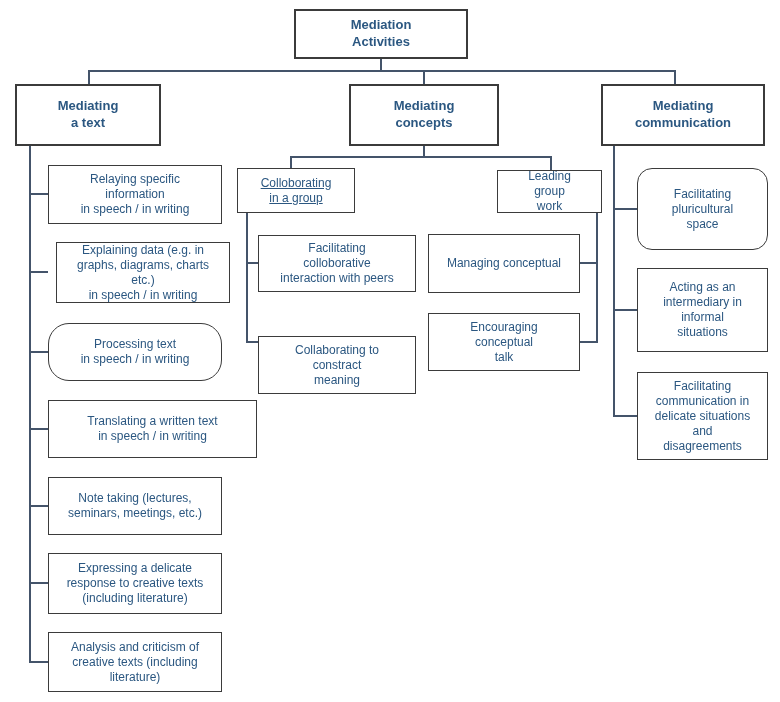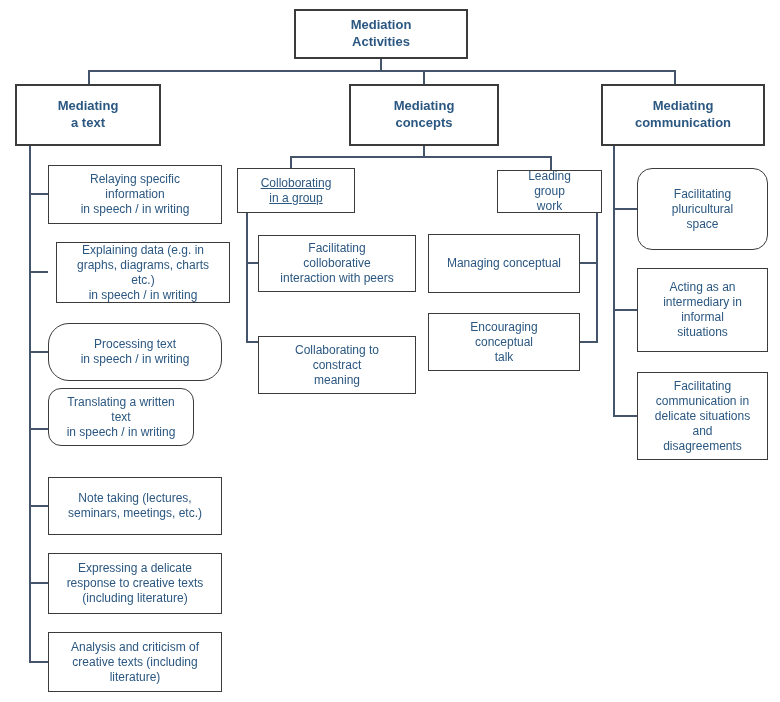--- a/index.html
+++ b/index.html
@@ -83,21 +83,21 @@
   <div class="box lvl2" style="left:601px;top:84px;width:164px;height:62px;">Mediating
 communication</div>
 
   <div class="box" style="left:48px;top:165px;width:174px;height:59px;">Relaying specific information
 in speech / in writing</div>
   <div class="box" style="left:56px;top:242px;width:174px;height:61px;">Explaining data (e.g. in
 graphs, diagrams, charts etc.)
 in speech / in writing</div>
   <div class="box" style="left:48px;top:323px;width:174px;height:58px;border-radius:21px;">Processing text
 in speech / in writing</div>
-  <div class="box" style="left:48px;top:388px;width:146px;height:58px;border-radius:13px;">Translating a written text
+  <div class="box" style="left:48px;top:400px;width:209px;height:58px;">Translating a written text
 in speech / in writing</div>
   <div class="box" style="left:48px;top:477px;width:174px;height:58px;">Note taking (lectures,
 seminars, meetings, etc.)</div>
   <div class="box" style="left:48px;top:553px;width:174px;height:61px;">Expressing a delicate
 response to creative texts
 (including literature)</div>
   <div class="box" style="left:48px;top:632px;width:174px;height:60px;">Analysis and criticism of
 creative texts (including
 literature)</div>
 

